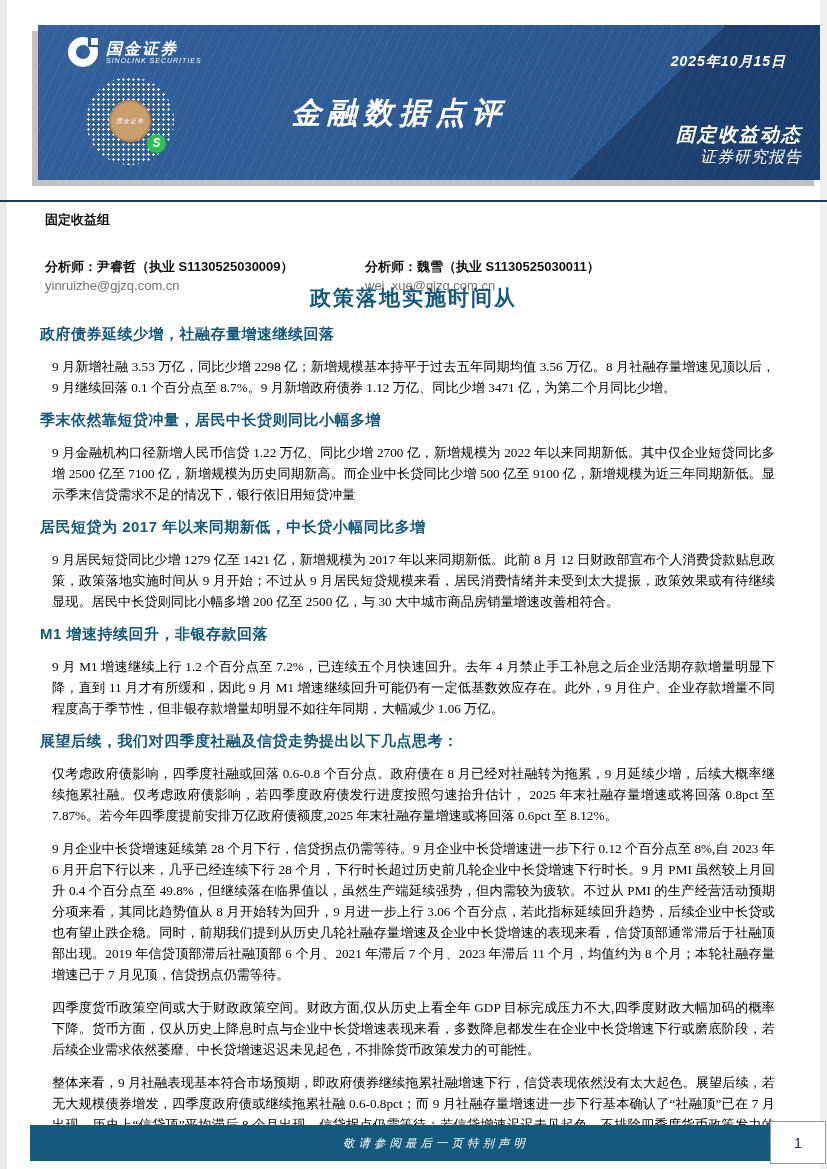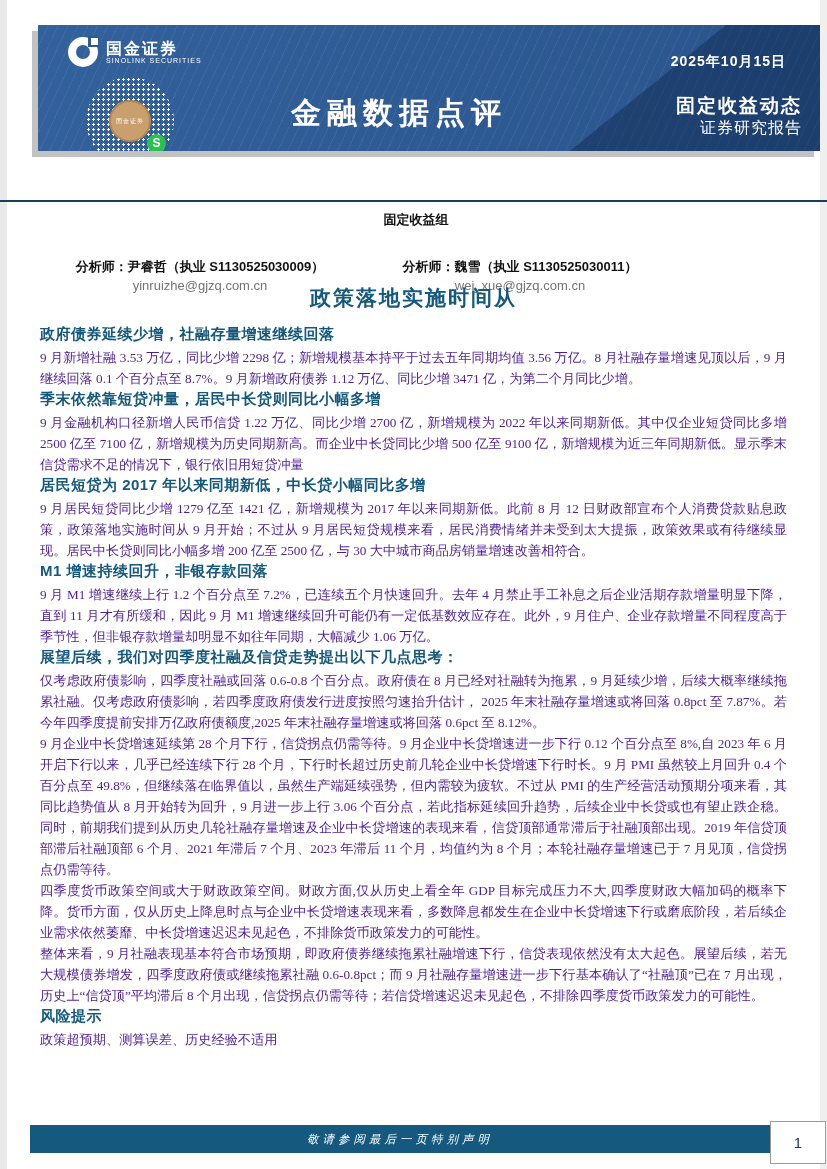--- a/index.html
+++ b/index.html
@@ -7,24 +7,24 @@
     width:827px;height:1169px;position:relative;background:#ffffff;
     font-family:"Liberation Sans", sans-serif;overflow:hidden;
   }
   
   .edge{position:absolute;top:0;bottom:0;width:7px;background:#e9e9e9;}
   .edge.left{left:0;}
   .edge.right{right:0;background:#efefef;}
 
   
   .banner{
-    position:absolute;left:38px;top:25px;width:782px;height:126px;
+    position:absolute;left:38px;top:25px;width:782px;height:155px;
     background:linear-gradient(100deg,#33619c 0%,#2e5a93 55%,#2a548c 100%);
     box-shadow:-6px 6px 0 #c2c2c2;
-    overflow:hidden;color:#fff;
+    overflow:hidden;color:#fff;font-style:italic;
   }
   .banner::before{ 
     content:"";position:absolute;inset:0;
     background:repeating-linear-gradient(115deg,rgba(255,255,255,.06) 0 1px,transparent 1px 9px);
   }
   .banner::after{ 
     content:"";position:absolute;inset:0;background:rgba(9,30,62,.38);
     clip-path:polygon(88% 0,100% 0,100% 100%,68% 100%);
   }
   .banner > *{position:relative;z-index:2;}
@@ -52,39 +52,39 @@
     display:flex;align-items:center;justify-content:center;}
   .qr-center span{font-size:6px;color:#fff;letter-spacing:1px;}
   .qr-wechat{position:absolute;right:8px;bottom:12px;width:19px;height:19px;border-radius:50%;
     background:#2ac24f;color:#fff;font-size:12px;font-weight:bold;text-align:center;line-height:19px;}
   .qr-wechat::after{content:"S";}
 
   
   .top-rule{position:absolute;left:0;right:0;top:200px;height:2px;background:#1b3a66;}
 
   
-  .analysts{position:absolute;left:45px;right:40px;top:211px;font-size:13px;color:#111;text-align:center;}
+  .analysts{position:absolute;left:45px;right:40px;top:211px;font-size:13px;color:#111;}
   .group-name{font-weight:bold;margin-bottom:3px;}
   .analyst-row{display:flex;margin-top:28px;}
   .analyst-col{width:310px;margin-right:10px;}
   .analyst-name{font-weight:bold;line-height:19px;}
   .analyst-email{line-height:19px;color:#737373;text-decoration:none;display:inline-block;}
 
   
   .report{position:absolute;left:40px;right:40px;top:276px;}
   .report-title{text-align:center;font-size:21px;font-weight:bold;color:#14587c;
     letter-spacing:2px;margin:8px 0 12px;}
   .section h2{font-size:15px;line-height:20px;font-weight:bold;color:#14587c;
     margin:0 0 3px;letter-spacing:.5px;}
   .section p{font-family:"Liberation Serif", serif;font-size:13.2px;line-height:21px;
-    text-align:justify;color:#4c1d95;margin:0;}
+    text-align:justify;color:#000000;margin:12px;}
 
   
-  .footer-bar{position:absolute;left:30px;top:1125px;width:740px;height:28px;background:#155a7e;
-    display:flex;align-items:center;justify-content:center;}
+  .footer-bar{position:absolute;left:30px;top:1125px;width:740px;height:36px;background:#155a7e;
+    display:flex;align-items:center;justify-content:center;padding-left:36px;}
   .footer-bar span{color:#fff;font-size:11.5px;font-style:italic;letter-spacing:4px;
     font-family:"Liberation Serif", serif;}
   .page-box{position:absolute;left:770px;top:1121px;width:56px;height:43px;background:#fff;
     border:1px solid #9a9a9a;box-sizing:border-box;display:flex;align-items:center;justify-content:center;
     font-size:15px;color:#1f3864;}
 </style>
 </head>
 <body>
 
 <div class="edge left"></div>

